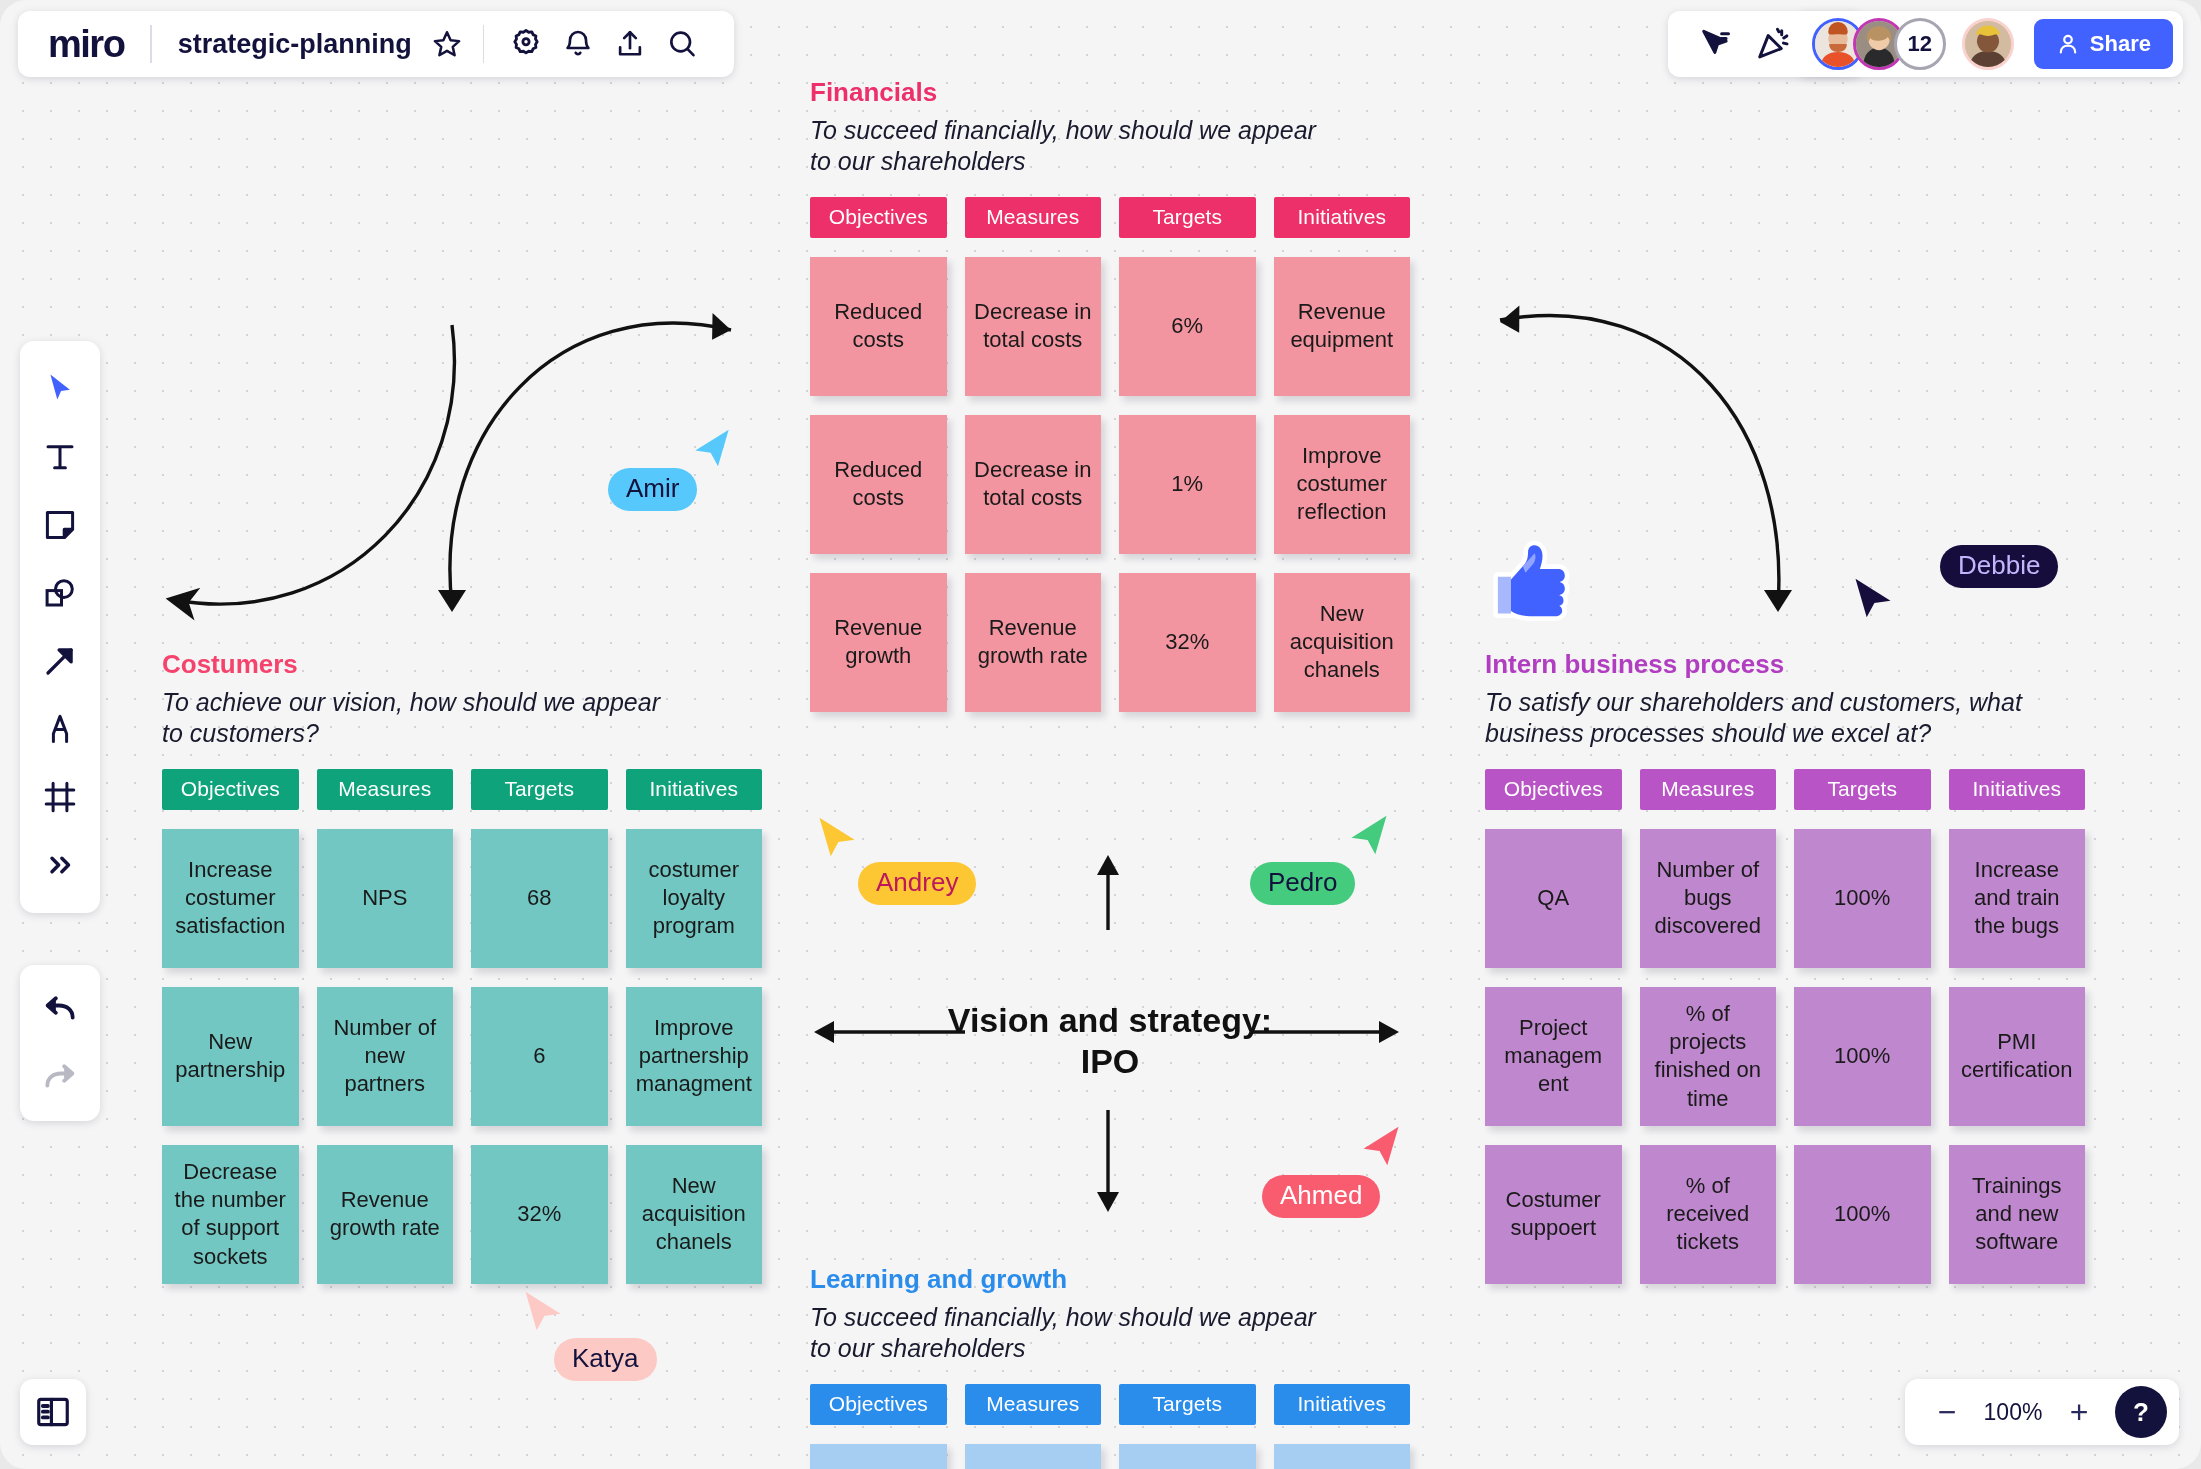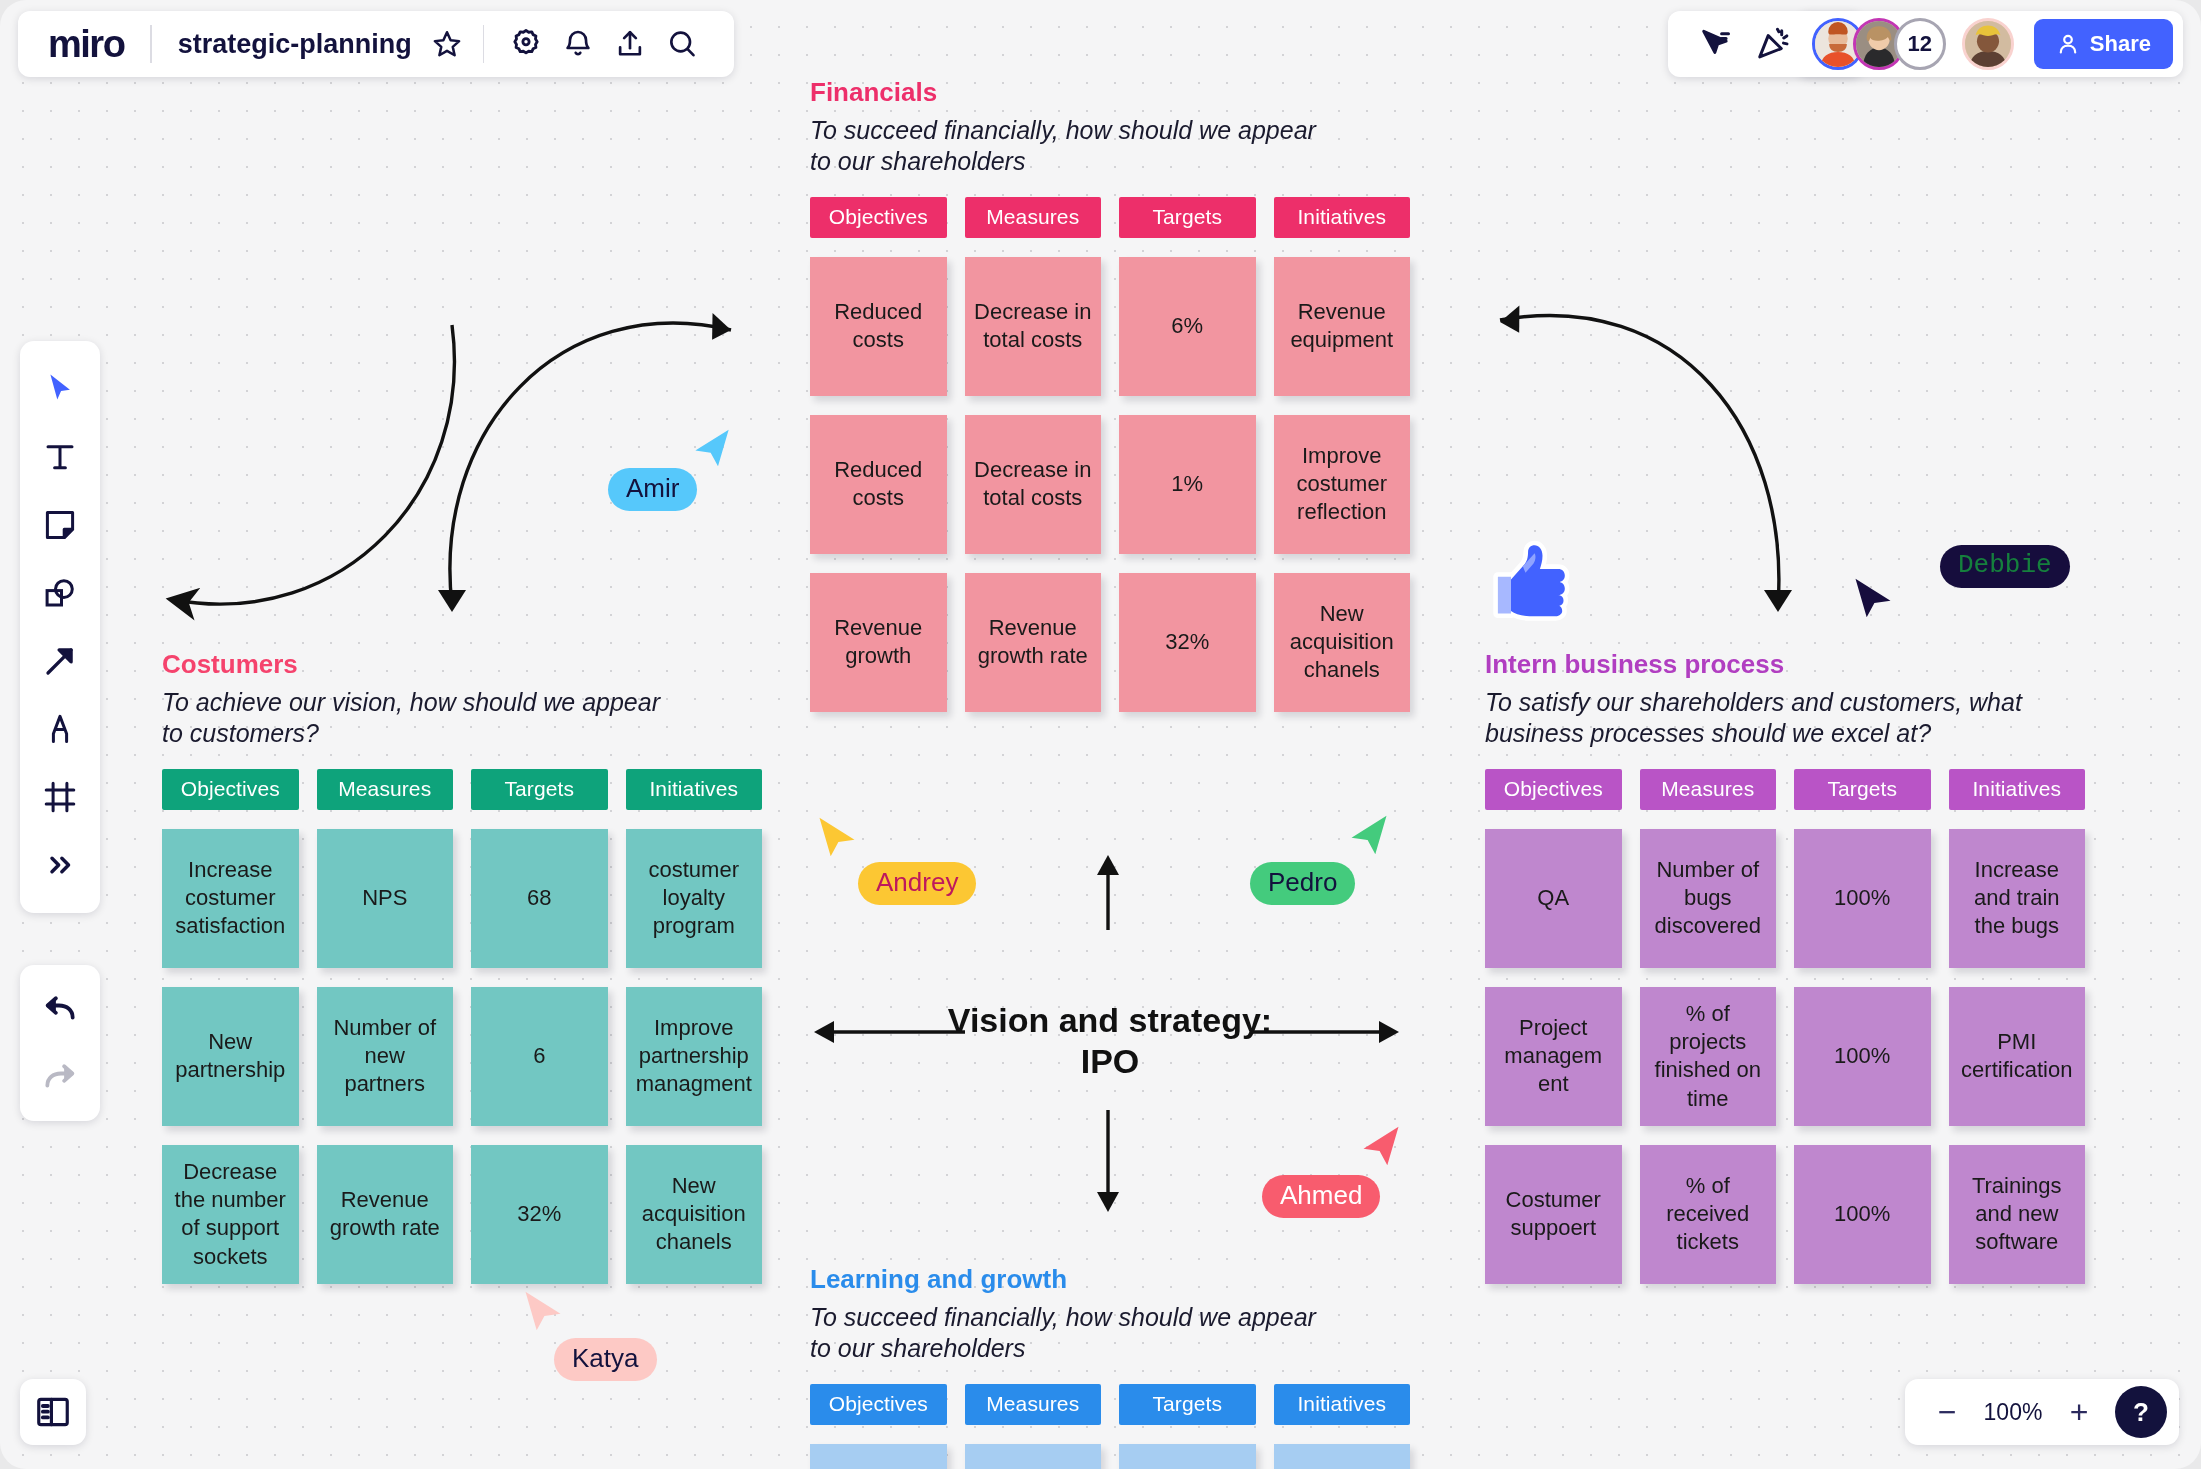--- a/index.html
+++ b/index.html
@@ -216,21 +216,21 @@
   #cur-amir .label  { background: #56c8fb; color: #13123d; }
   #cur-andrey { left: 858px; top: 862px; }
   #cur-andrey .label{ background: #fcc733; color: #be185d; }
   #cur-pedro  { left: 1250px; top: 862px; }
   #cur-pedro .label { background: #44cb7d; color: #13123d; }
   #cur-ahmed  { left: 1262px; top: 1175px; }
   #cur-ahmed .label { background: #f85c6e; color: #fff; }
   #cur-katya  { left: 554px; top: 1338px; }
   #cur-katya .label { background: #fdc9c5; color: #13123d; }
   #cur-debbie { left: 1940px; top: 545px; }
-  #cur-debbie .label{ background: #160d3d; color: #15803d; font-family: Liberation Mono, monospace; }
+  #cur-debbie .label{ background: #160d3d; color: #c4b5fd; }
 
   .sticker-thumb { position: absolute; left: 1490px; top: 540px; z-index: 38; }
 
   svg { display: block; }
   .conn { position: absolute; z-index: 10; pointer-events: none; }
 </style>
 </head>
 <body>
 
 <div id="board">

